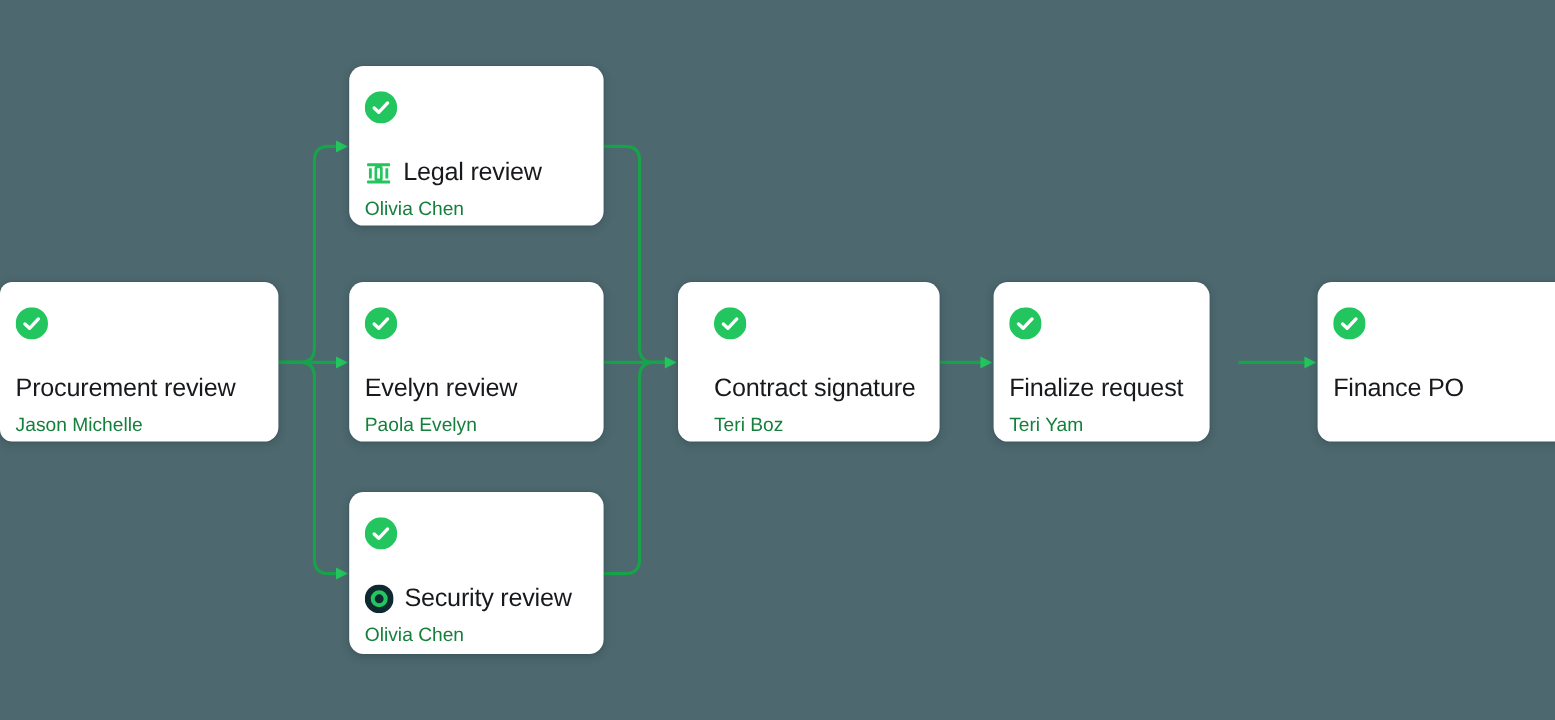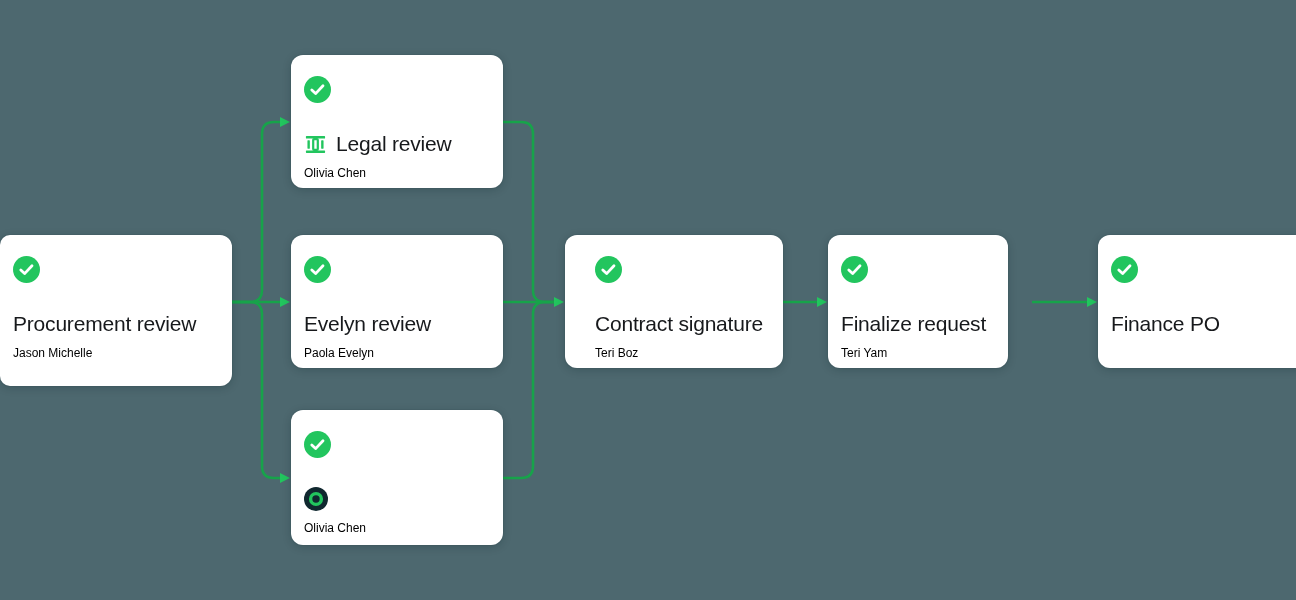--- a/index.html
+++ b/index.html
@@ -41,28 +41,28 @@
   }
   .title {
     font-size: 21px;
     font-weight: 500;
     color: #17191c;
     letter-spacing: -0.2px;
     white-space: nowrap;
   }
   .subtitle {
     margin-top: 9px;
-    font-size: 12px;
-    color: #000000;
+    font-size: 16px;
+    color: #15803d;
     white-space: nowrap;
   }
   .node-icon { display: block; flex: 0 0 auto; }
 
   
-  #node-procurement { left: 0px;    top: 235px; width: 232px; height: 151px; border-top-left-radius: 10px; border-bottom-left-radius: 10px; padding-left: 13px; }
+  #node-procurement { left: 0px;    top: 235px; width: 232px; height: 133px; border-top-left-radius: 10px; border-bottom-left-radius: 10px; padding-left: 13px; }
   #node-legal       { left: 291px;  top: 55px;  width: 212px; height: 133px; }
   #node-finance     { left: 291px;  top: 235px; width: 212px; height: 133px; }
   #node-security    { left: 291px;  top: 410px; width: 212px; height: 135px; }
   #node-contract    { left: 565px;  top: 235px; width: 218px; height: 133px; padding-left: 30px; }
   #node-finalize    { left: 828px;  top: 235px; width: 180px; height: 133px; }
   #node-create-po   { left: 1098px; top: 235px; width: 214px; height: 133px; }
 </style>
 </head>
 <body>
 
@@ -142,20 +142,21 @@
   <div class="node" id="node-security">
     <svg class="badge" viewBox="0 0 27 27">
       <circle cx="13.5" cy="13.5" r="13.5" fill="#22c55e"></circle>
       <polyline points="7.8,14 11.6,17.6 19,9.8" fill="none" stroke="#ffffff" stroke-width="2.8" stroke-linecap="round" stroke-linejoin="round"></polyline>
     </svg>
     <div class="title-row">
       <svg class="node-icon" width="24" height="24" viewBox="0 0 24 24">
         <circle cx="12" cy="12" r="12" fill="#10282f"></circle>
         <circle cx="12" cy="12" r="5.4" fill="none" stroke="#22c55e" stroke-width="3.4"></circle>
       </svg>
+      <span class="title">Security review</span>
     </div>
     <div class="subtitle">Olivia Chen</div>
   </div>
 
   <div class="node" id="node-contract">
     <svg class="badge" viewBox="0 0 27 27">
       <circle cx="13.5" cy="13.5" r="13.5" fill="#22c55e"></circle>
       <polyline points="7.8,14 11.6,17.6 19,9.8" fill="none" stroke="#ffffff" stroke-width="2.8" stroke-linecap="round" stroke-linejoin="round"></polyline>
     </svg>
     <div class="title-row">

